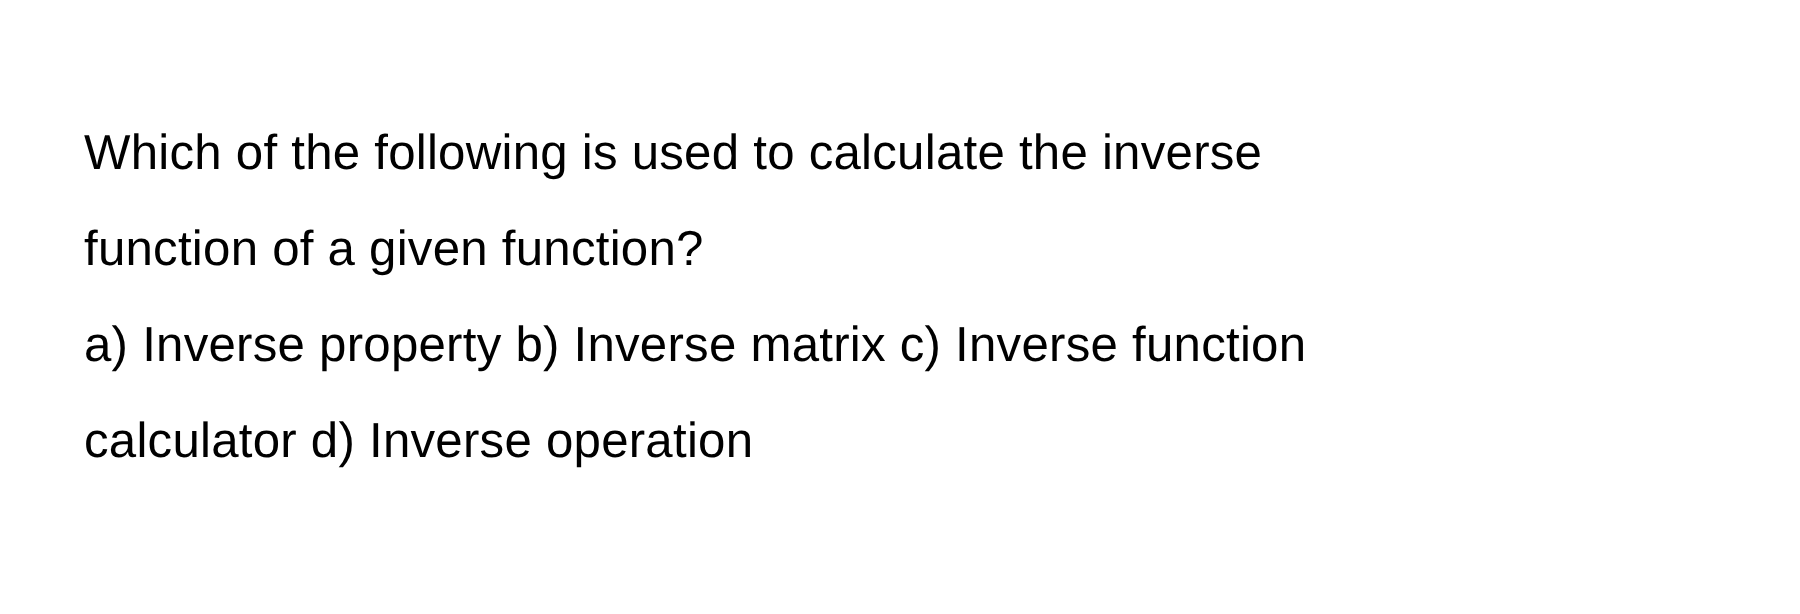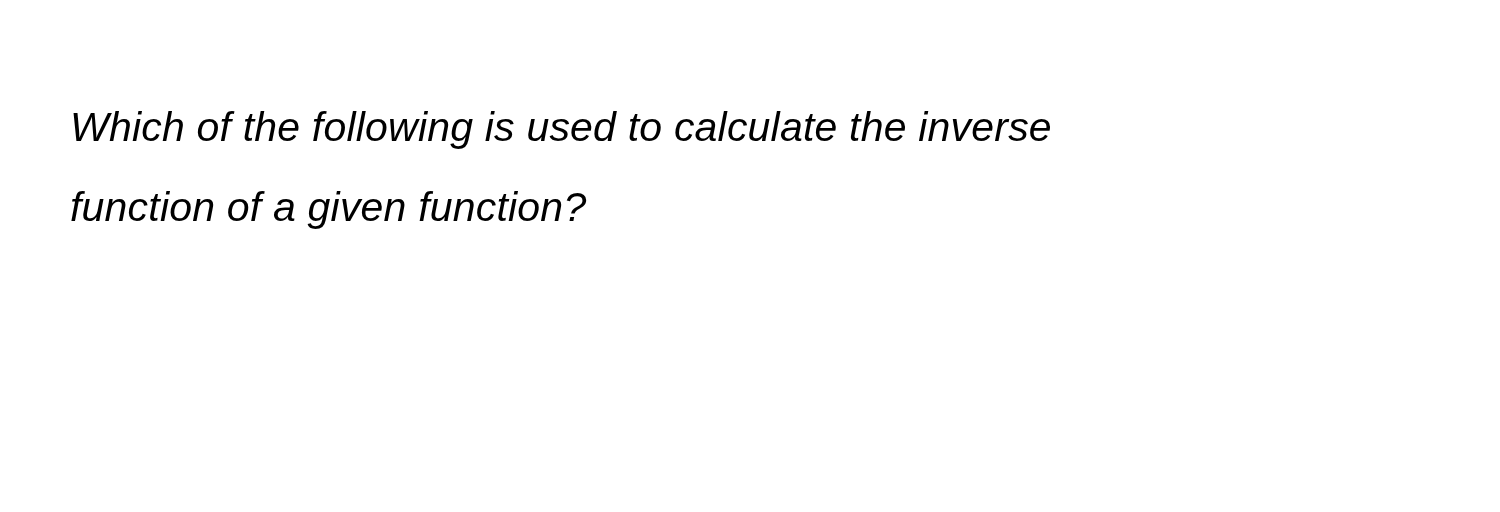--- a/index.html
+++ b/index.html
@@ -13,28 +13,28 @@
       background: #ffffff;
       font-family: -apple-system, BlinkMacSystemFont, 'Segoe UI', Helvetica, Arial, sans-serif;
       color: #000000;
       padding: 88px 70px;
     }
     .question-block {
       font-size: 41px;
       line-height: 1.95;
       letter-spacing: 0.2px;
       max-width: 1100px;
-      font-style: italic;
     }
     .question-text {
       display: inline;
     }
     .options-text {
       display: inline;
     }
   </style>
 </head>
 <body>
 
 <div class="question-block">
   <span class="question-text">Which of the following is used to calculate the inverse function of a given function?</span>
   <br>
+  <span class="options-text">a) Inverse property b) Inverse matrix c) Inverse function calculator d) Inverse operation</span>
 </div>
 
 </body></html>

